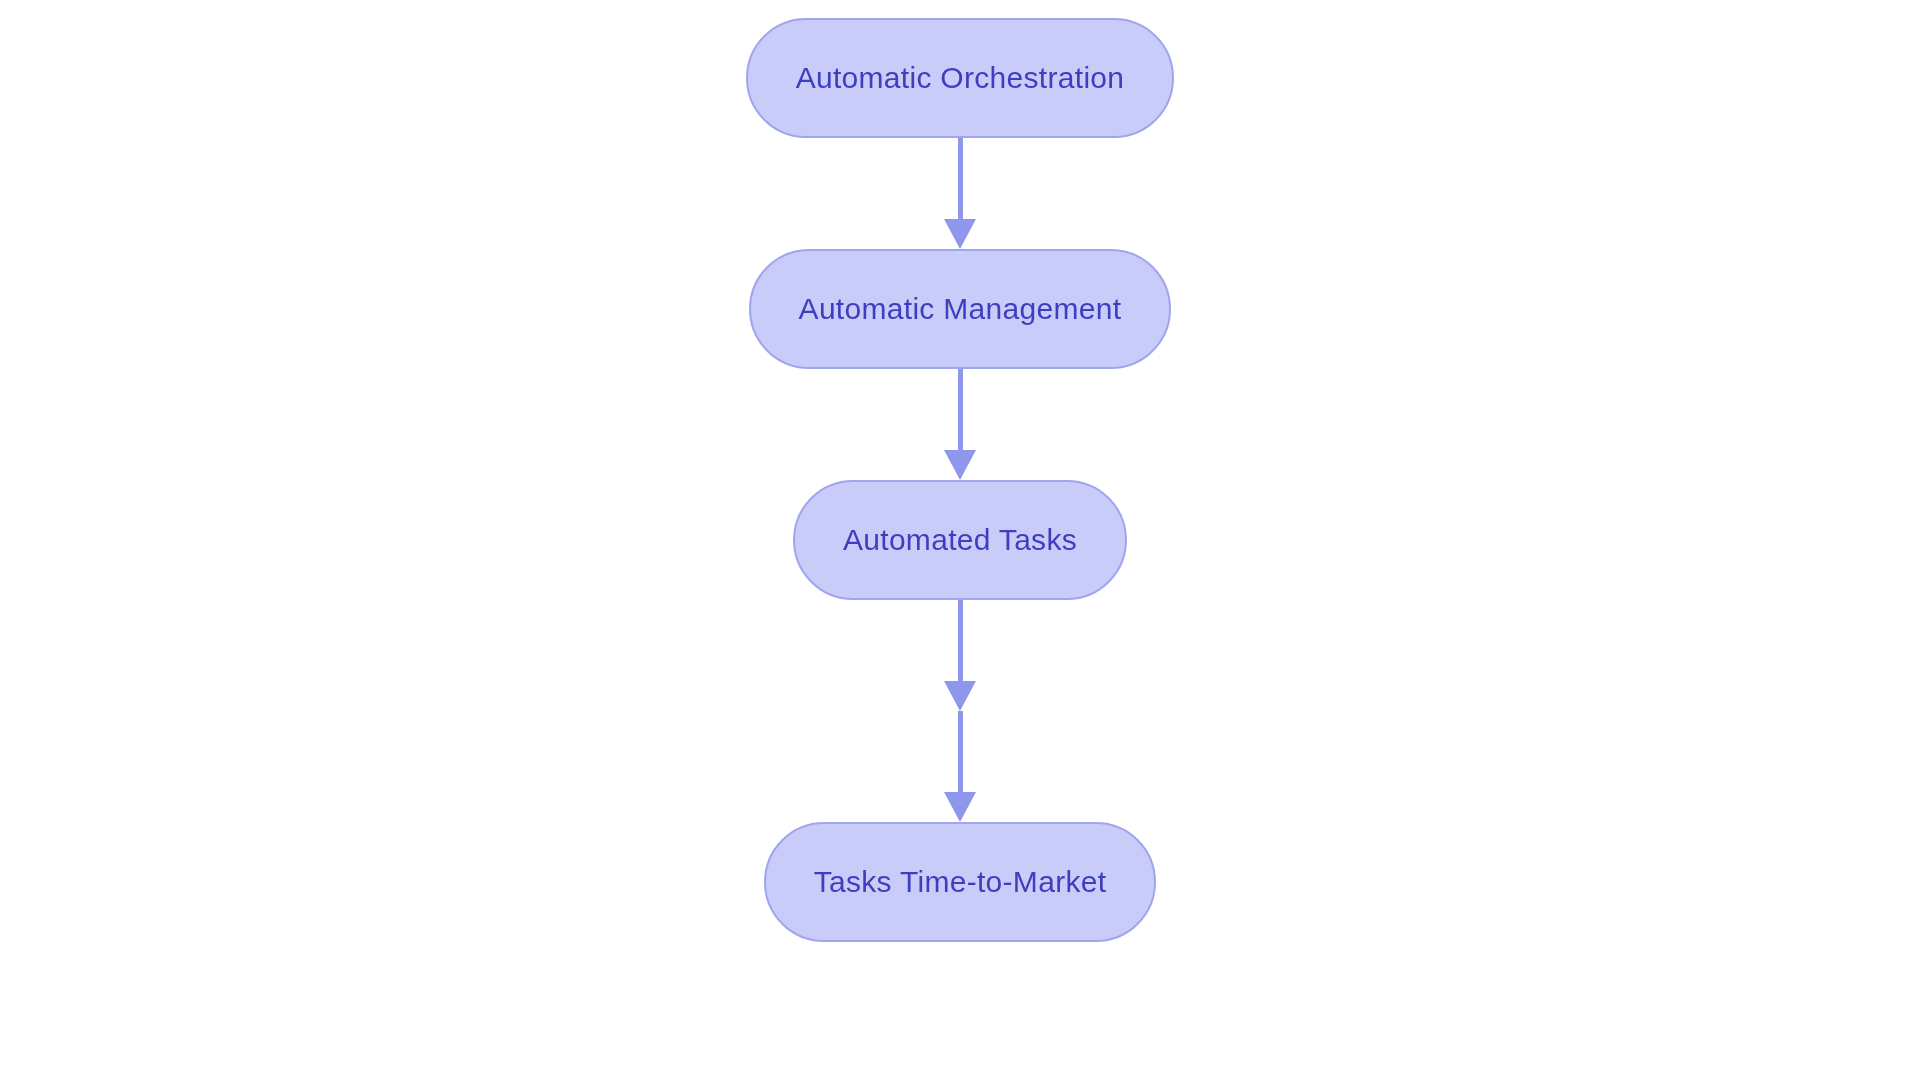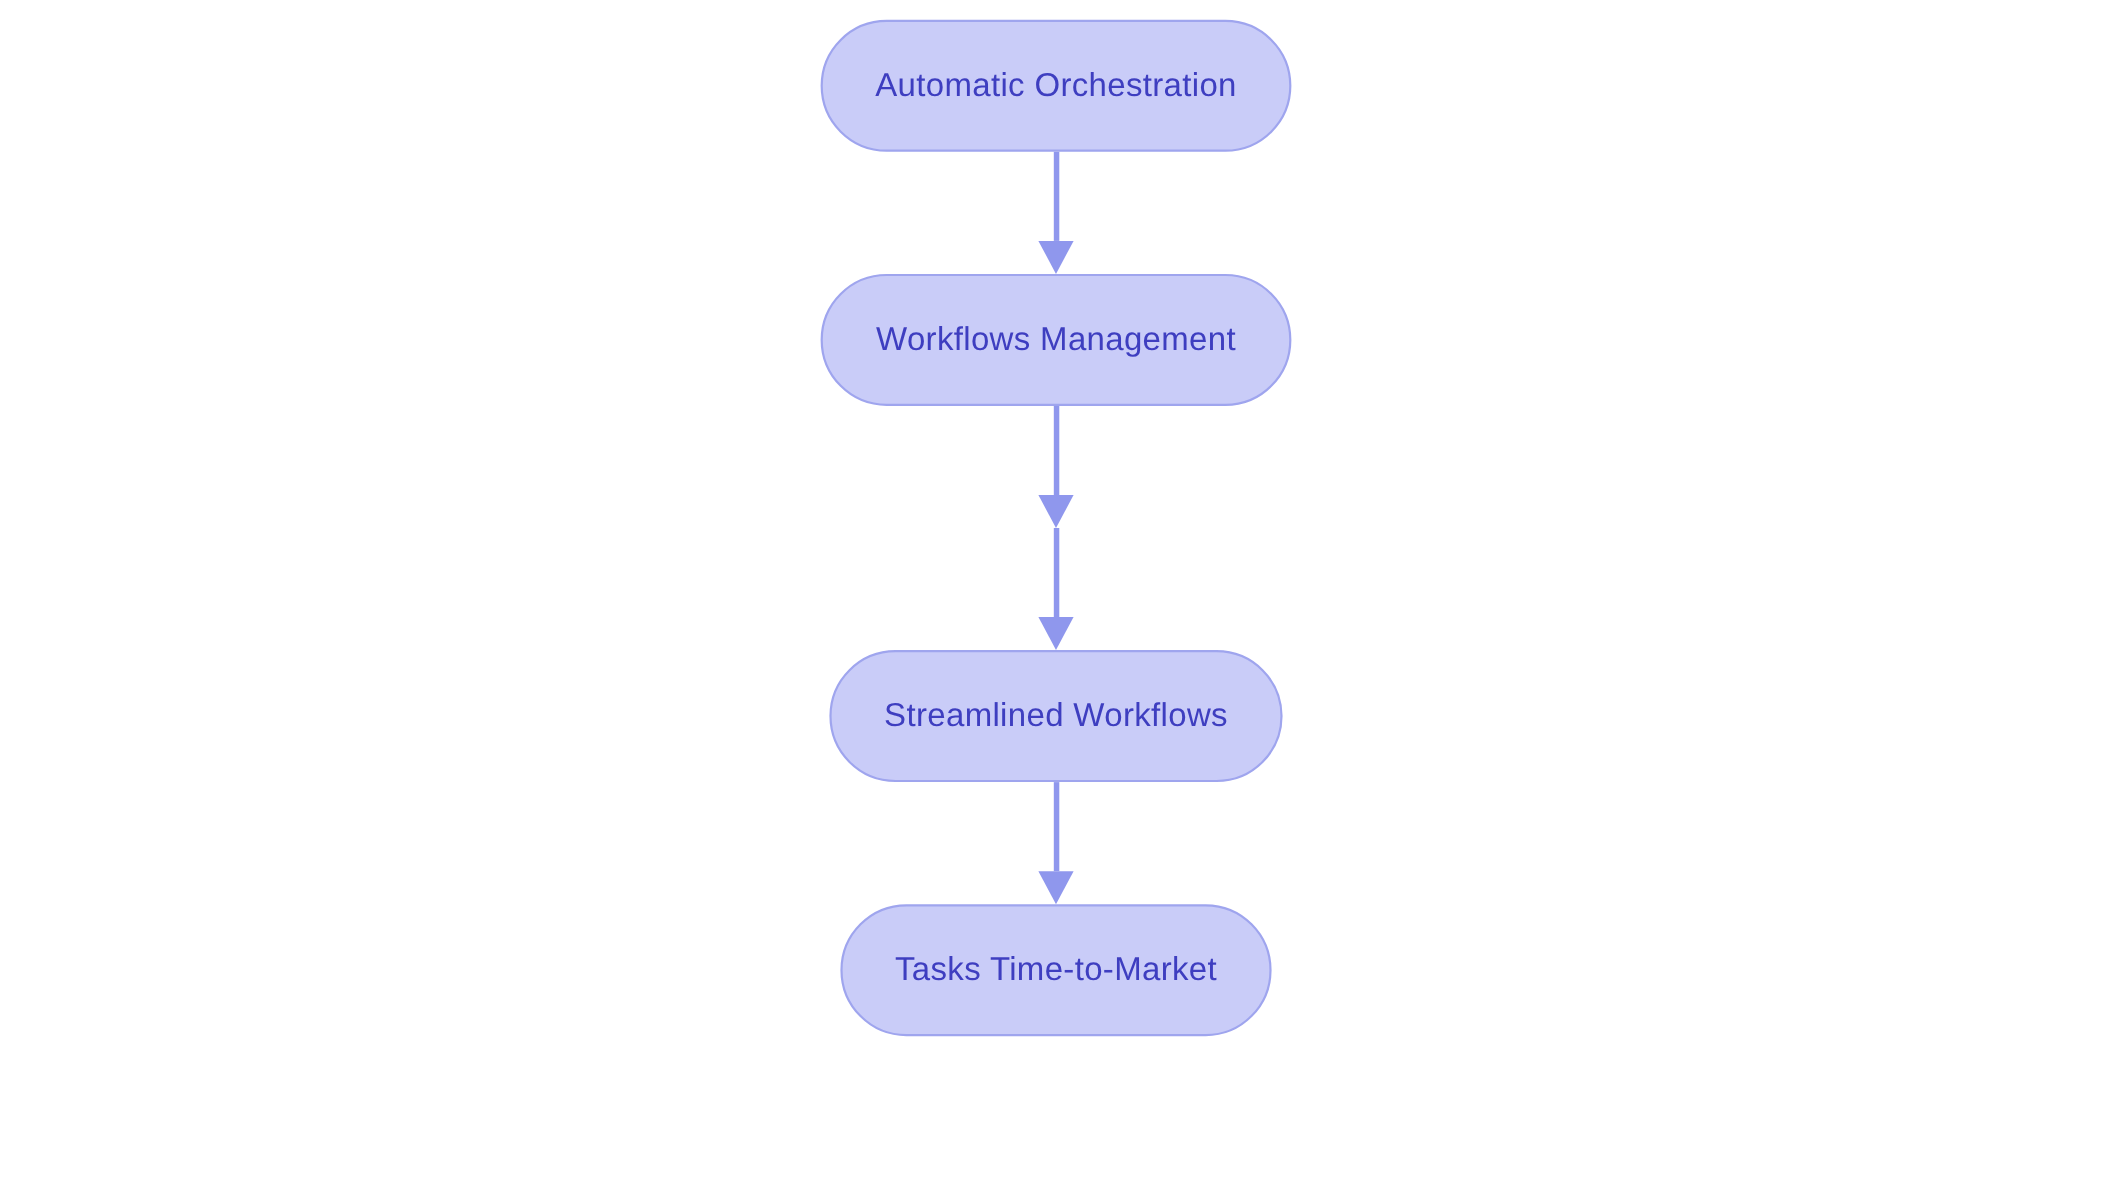--- a/index.html
+++ b/index.html
@@ -67,40 +67,40 @@
   <div class="flow-node">
     <span class="label">Automatic Orchestration</span>
   </div>
 
   <div class="flow-arrow">
     <div class="line"></div>
     <div class="head"></div>
   </div>
 
   <div class="flow-node">
-    <span class="label">Workflows Management</span>
+    <span class="label">Automatic Management</span>
+  </div>
+
+  <div class="flow-arrow">
+    <div class="line"></div>
+    <div class="head"></div>
+  </div>
+
+  <div class="flow-node">
+    <span class="label">Automated Tasks</span>
   </div>
 
   <div class="flow-arrow">
     <div class="line"></div>
     <div class="head"></div>
   </div>
 
 
   <div class="flow-arrow">
     <div class="line"></div>
     <div class="head"></div>
   </div>
 
   <div class="flow-node">
-    <span class="label">Streamlined Workflows</span>
-  </div>
-
-  <div class="flow-arrow">
-    <div class="line"></div>
-    <div class="head"></div>
-  </div>
-
-  <div class="flow-node">
     <span class="label">Tasks Time-to-Market</span>
   </div>
 
 </div>
 
 </body></html>

